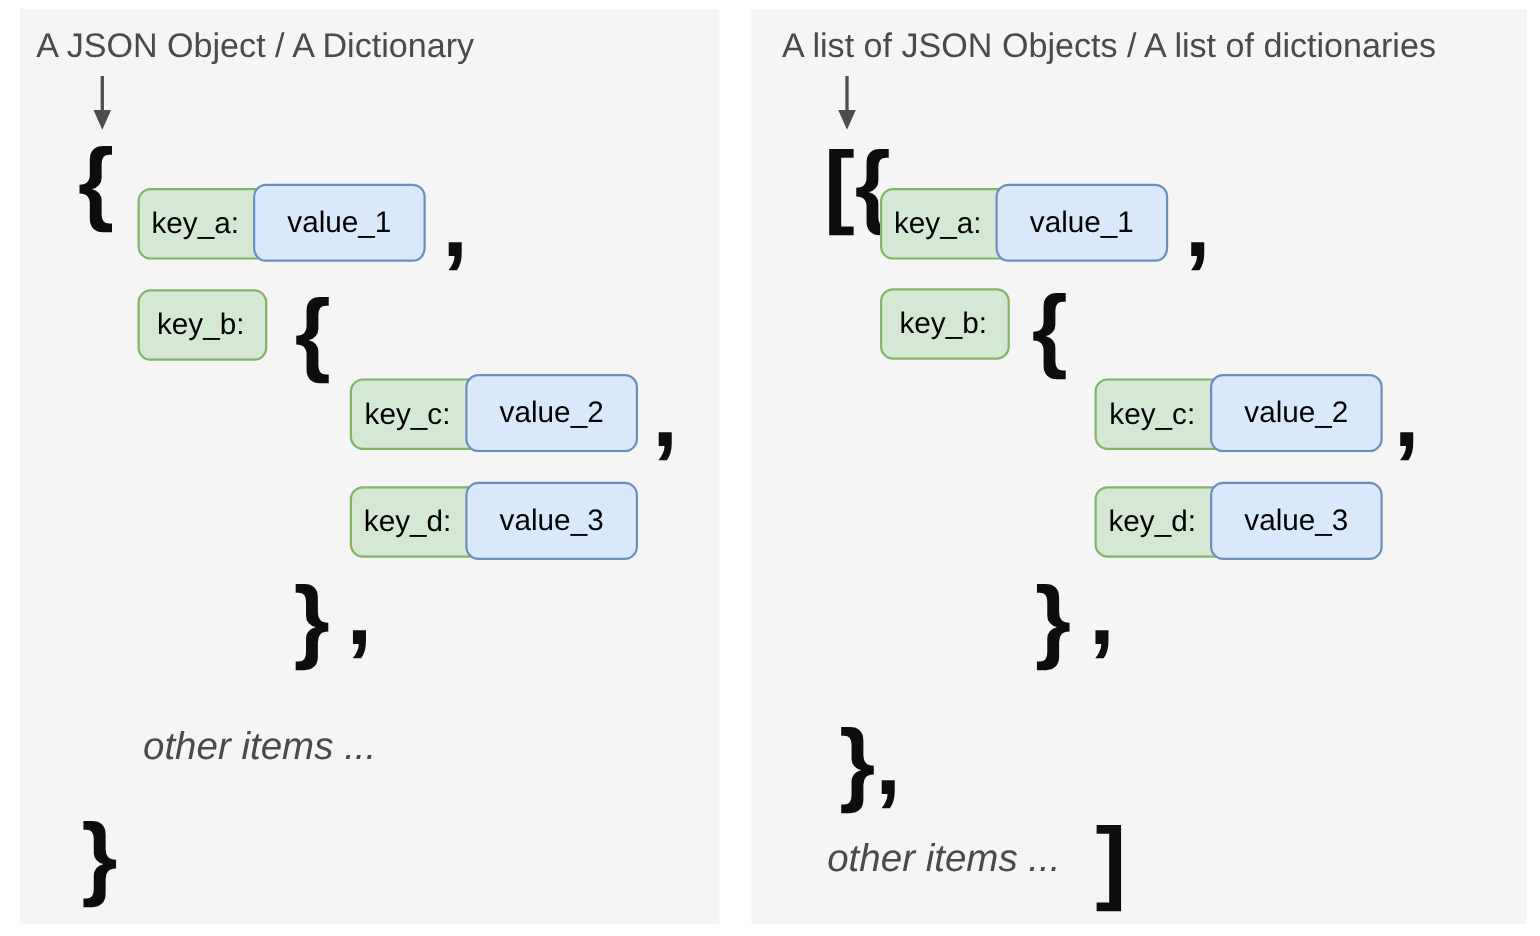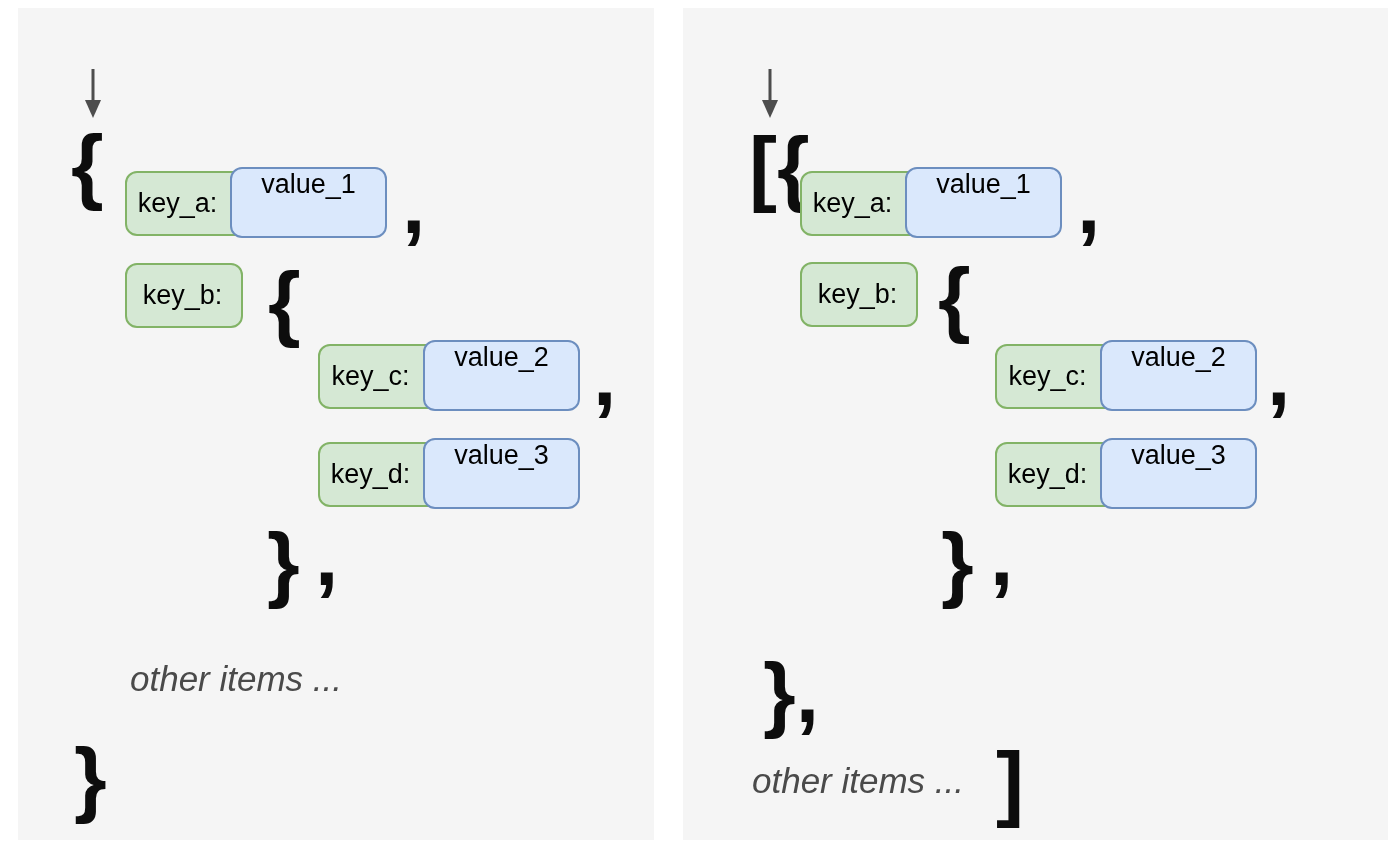--- a/index.html
+++ b/index.html
@@ -57,21 +57,21 @@
     padding-right: 3px;
   }
   .valbox {
     position: absolute;
     left: 105px; top: 0;
     width: 157px; height: 71px;
     box-sizing: border-box;
     background: var(--value-fill, #dae8fc);
     border: 2px solid var(--value-border, #6c8ebf);
     border-radius: 12px;
-    display: flex; align-items: flex-start; justify-content: center;
+    display: flex; align-items: center; justify-content: center;
     z-index: 2;
   }
   .box-label {
     font-size: 27px;
     color: #000;
     white-space: nowrap;
   }
   .other-items {
     position: absolute;
     font-style: italic;
@@ -80,20 +80,21 @@
     color: var(--title-text, #4a4a4a);
     white-space: nowrap;
     text-align: center;
   }
 </style>
 </head>
 <body>
 
 <div class="panel" id="left-panel">
 
+  <div class="panel-title" style="left:15px; top:16px">A JSON Object / A Dictionary</div>
 
   <svg class="arrow-icon" style="left:62px; top:59px" width="26" height="52" viewBox="0 0 26 52">
     <line x1="13" y1="2" x2="13" y2="35" stroke="#4d4d4d" stroke-width="3"></line>
     <polygon points="5,33 21,33 13,51" fill="#4d4d4d"></polygon>
   </svg>
 
   <div class="sym" style="left:53px; top:115px">{</div>
 
   <div class="kv" style="left:107px; top:159px">
     <div class="keybox">
@@ -132,20 +133,21 @@
   <div class="sym" style="left:249px; top:513px">}</div>
   <div class="sym" style="left:297px; top:506px">,</div>
 
   <div class="other-items" style="left:112px; top:652px">other items ...</div>
 
   <div class="sym" style="left:56px; top:728px">}</div>
 </div>
 
 <div class="panel" id="right-panel">
 
+  <div class="panel-title" style="left:28px; top:16px">A list of JSON Objects / A list of dictionaries</div>
 
   <svg class="arrow-icon" style="left:74px; top:59px" width="26" height="52" viewBox="0 0 26 52">
     <line x1="13" y1="2" x2="13" y2="35" stroke="#4d4d4d" stroke-width="3"></line>
     <polygon points="5,33 21,33 13,51" fill="#4d4d4d"></polygon>
   </svg>
 
   <div class="sym" style="left:66px; top:117px">[{</div>
 
   <div class="kv" style="left:117px; top:159px">
     <div class="keybox">

